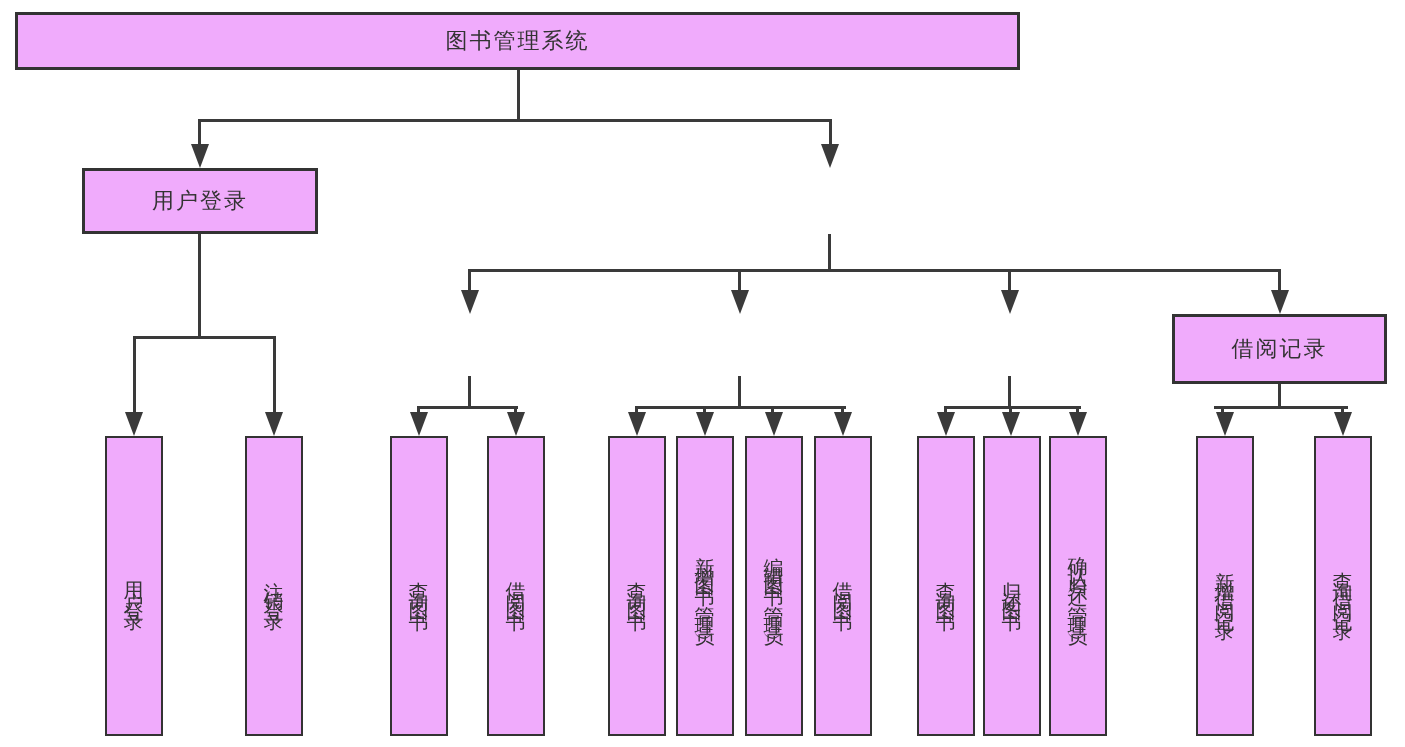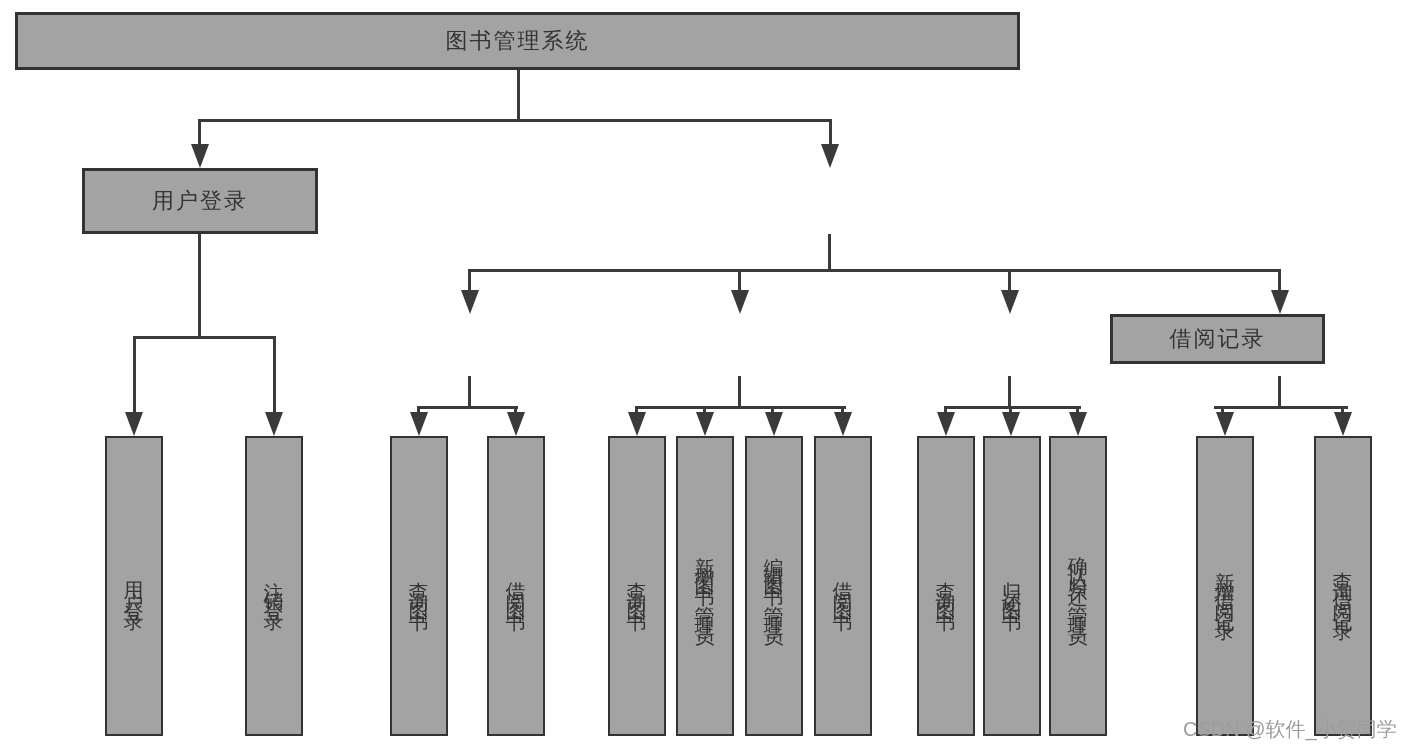--- a/index.html
+++ b/index.html
@@ -6,34 +6,34 @@
   .canvas{
     position:relative;width:1405px;height:747px;background:#ffffff;
     font-family:"Liberation Sans","DejaVu Sans",sans-serif;overflow:hidden;
   }
   
   .ln{position:absolute;display:block;background:#3a3a3a;}
   .ar{position:absolute;display:block;width:0;height:0;
       border-left:9px solid transparent;border-right:9px solid transparent;
       border-top:24px solid #3a3a3a;}
   
-  .box{position:absolute;box-sizing:border-box;background:#a3a3a3;
+  .box{position:absolute;box-sizing:border-box;background:#f0abfc;
        border:3px solid #333333;display:flex;align-items:center;justify-content:center;
        color:#333333;z-index:2;}
   .hbox{font-size:22px;letter-spacing:2px;}
   .vbox{border-width:2.5px;font-size:20px;}
   .vbox .lbl{writing-mode:vertical-rl;letter-spacing:10px;line-height:1;}
   
   #n-root{left:15px;top:12px;width:1005px;height:58px;}
   #n-user-login{left:82px;top:168px;width:236px;height:66px;}
   #n-book-mgmt{left:712px;top:168px;width:236px;height:66px;}
   #n-new-rec{left:362px;top:314px;width:216px;height:62px;}
   #n-borrow{left:632px;top:314px;width:216px;height:62px;}
   #n-current{left:902px;top:314px;width:216px;height:62px;}
-  #n-record{left:1110px;top:314px;width:215px;height:50px;}
+  #n-record{left:1172px;top:314px;width:215px;height:70px;}
   .vbox{top:436px;width:58px;height:300px;}
   #n-login-leaf{left:105px;}   #n-logout-leaf{left:245px;}
   #n-nb-query{left:390px;}     #n-nb-borrow{left:487px;}
   #n-bb-query{left:608px;}     #n-bb-add{left:676px;}
   #n-bb-edit{left:745px;}      #n-bb-borrow{left:814px;}
   #n-cb-query{left:917px;}     #n-cb-return{left:983px;}
   #n-cb-confirm{left:1049px;}  #n-br-add{left:1196px;}
   #n-br-query{left:1314px;}
   .watermark{position:absolute;left:1183px;top:716px;font-size:20px;
              color:#9d9d9d;z-index:3;white-space:nowrap;}
@@ -147,14 +147,13 @@
   <div class="box vbox" id="n-cb-confirm">
     <span class="lbl">确认归还（管理员）</span>
   </div>
   <div class="box vbox" id="n-br-add">
     <span class="lbl">新增借阅记录</span>
   </div>
   <div class="box vbox" id="n-br-query">
     <span class="lbl">查询借阅记录</span>
   </div>
 
-  <div class="watermark">CSDN @软件_小贺同学</div>
 </div>
 
 </body></html>

